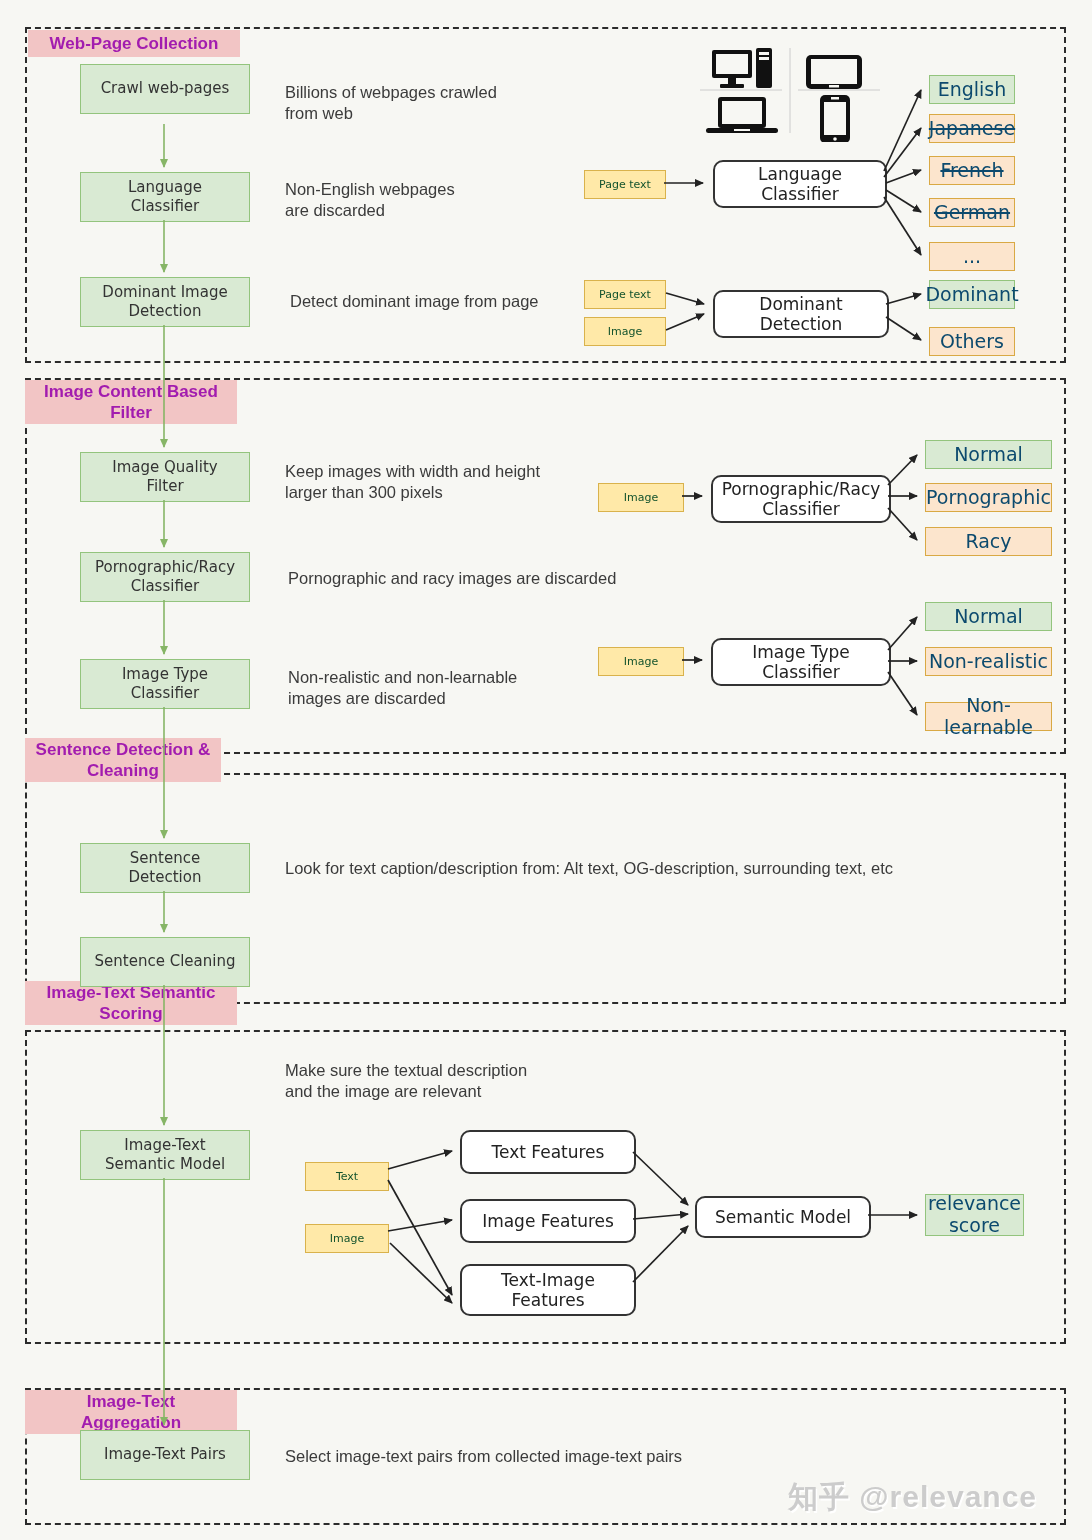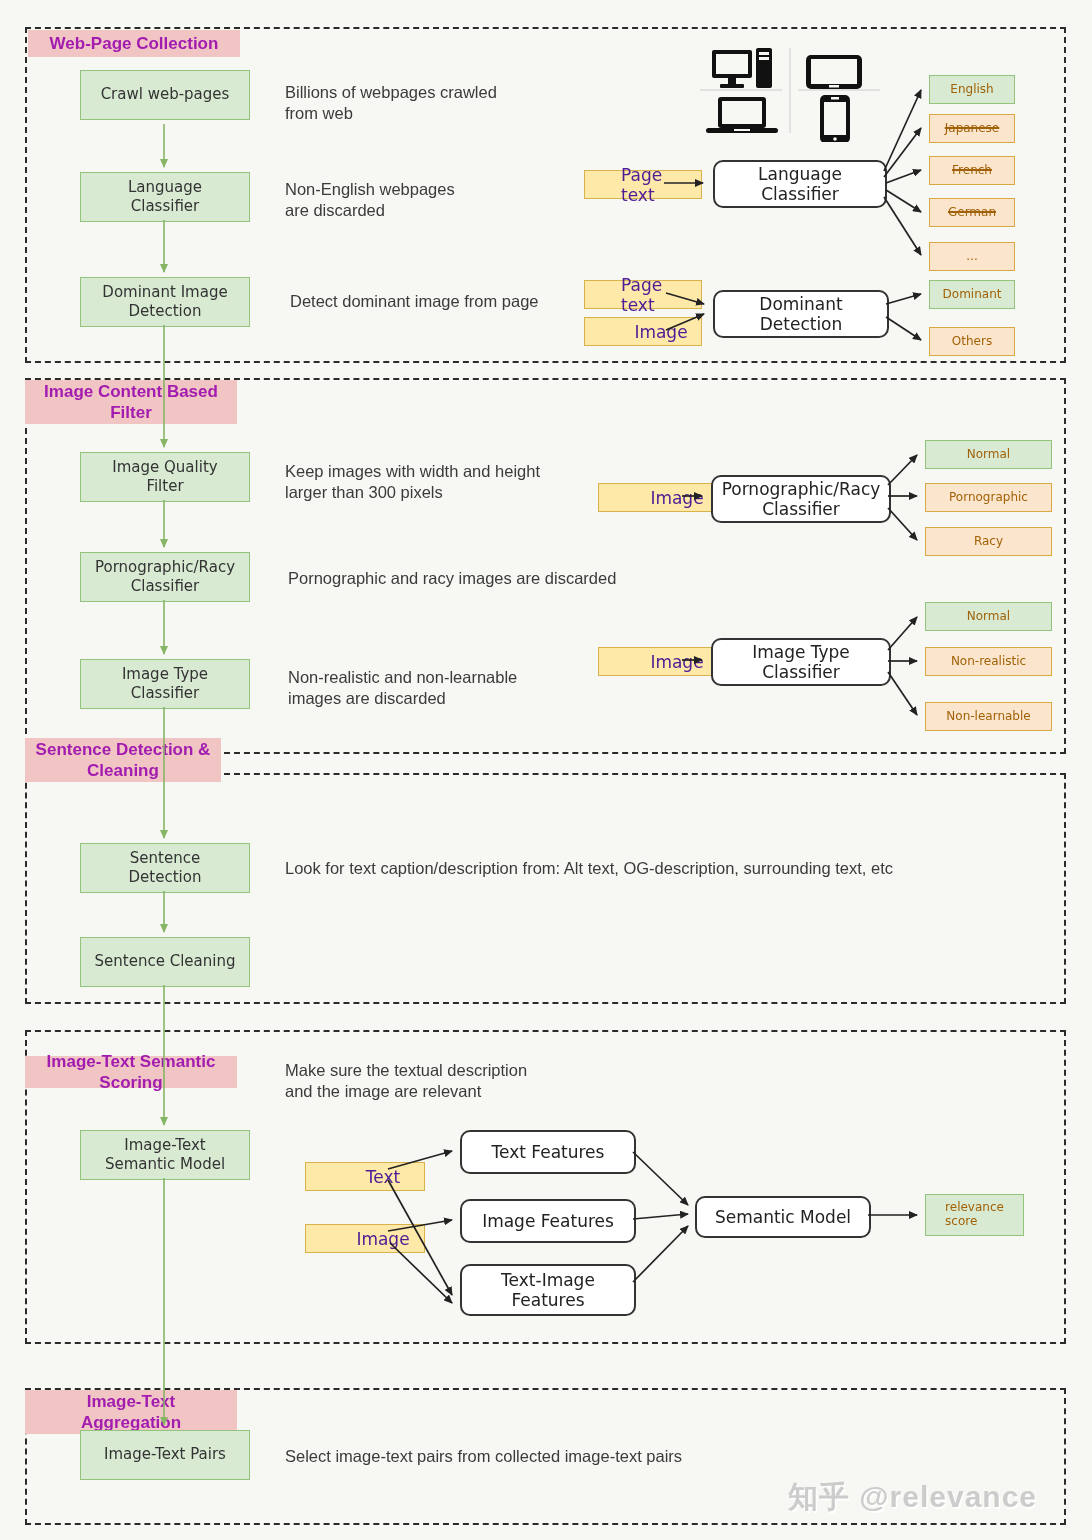--- a/index.html
+++ b/index.html
@@ -8,29 +8,29 @@
   .sec{position:absolute;border:2px dashed #2b2b2b;z-index:1;}
   .hdr{position:absolute;background:#f2c5c5;color:#a21caf;font-weight:bold;font-size:17px;
        display:flex;align-items:center;justify-content:center;text-align:center;
        white-space:pre-line;line-height:1.25;z-index:2;}
   .step{position:absolute;width:168px;height:48px;background:#d9ead3;border:1.5px solid #93c47d;
         color:#333;font-family:"DejaVu Sans",sans-serif;font-size:15px;display:flex;
         align-items:center;justify-content:center;text-align:center;white-space:pre-line;
         line-height:1.3;z-index:2;}
   .desc{position:absolute;color:#3b3b3b;font-size:16.5px;line-height:1.25;
         white-space:pre-line;z-index:2;}
-  .io{position:absolute;background:#ffe9a8;border:1.5px solid #d9b24c;color:#4c1d95;
-      font-family:"DejaVu Sans",sans-serif;font-size:17px;display:flex;align-items:center;
-      justify-content:center;z-index:2;padding-left:36px;}
+  .io{position:absolute;background:#ffe9a8;border:1.5px solid #d9b24c;color:#14532d;
+      font-family:"DejaVu Sans",sans-serif;font-size:11px;display:flex;align-items:center;
+      justify-content:center;z-index:2;}
   .node{position:absolute;background:#ffffff;border:2px solid #333;border-radius:10px;color:#222;
         font-family:"DejaVu Sans",sans-serif;font-size:17px;display:flex;align-items:center;
         justify-content:center;text-align:center;white-space:pre-line;line-height:1.2;z-index:2;}
-  .out{position:absolute;font-family:"DejaVu Sans",sans-serif;font-size:12px;color:#a16207;
+  .out{position:absolute;font-family:"DejaVu Sans",sans-serif;font-size:19px;color:#0c4a6e;
        display:flex;align-items:center;justify-content:center;z-index:2;white-space:pre-line;
-       line-height:1.15;}
+       text-align:center;line-height:1.15;}
   .keep{background:#d9ead3;border:1.5px solid #93c47d;}
   .discard{background:#fce5cd;border:1.5px solid #d9a944;}
   .strike{text-decoration:line-through;text-decoration-thickness:2px;}
   #arrows,#devices{position:absolute;z-index:3;pointer-events:none;}
   #arrows{left:0;top:0;}
   #devices{left:695px;top:42px;}
   .watermark{position:absolute;left:788px;top:1477px;color:#cccccc;font-size:30px;
              font-weight:bold;letter-spacing:1px;text-shadow:1.5px 1.5px 0 #ffffff;z-index:2;}
 </style>
 </head>
@@ -42,26 +42,26 @@
   <div class="sec" style="left:25px;top:378px;width:1037px;height:372px"></div>
   <div class="sec" style="left:25px;top:773px;width:1037px;height:227px"></div>
   <div class="sec" style="left:25px;top:1030px;width:1037px;height:310px"></div>
   <div class="sec" style="left:25px;top:1388px;width:1037px;height:133px"></div>
 
   <div class="hdr" style="left:28px;top:30px;width:212px;height:27px">Web-Page Collection</div>
   <div class="hdr" style="left:25px;top:380px;width:212px;height:44px">Image Content Based
 Filter</div>
   <div class="hdr" style="left:25px;top:738px;width:196px;height:44px">Sentence Detection &amp;
 Cleaning</div>
-  <div class="hdr" style="left:25px;top:1056px;width:212px;height:32px">Image-Text Semantic
+  <div class="hdr" style="left:25px;top:981px;width:212px;height:44px">Image-Text Semantic
 Scoring</div>
   <div class="hdr" style="left:25px;top:1390px;width:212px;height:44px">Image-Text
 Aggregation</div>
 
-  <div class="step" style="left:80px;top:70px">Crawl web-pages</div>
+  <div class="step" style="left:80px;top:64px">Crawl web-pages</div>
   <div class="step" style="left:80px;top:172px">Language
 Classifier</div>
   <div class="step" style="left:80px;top:277px">Dominant Image
 Detection</div>
   <div class="step" style="left:80px;top:452px">Image Quality
 Filter</div>
   <div class="step" style="left:80px;top:552px">Pornographic/Racy
 Classifier</div>
   <div class="step" style="left:80px;top:659px">Image Type
 Classifier</div>

